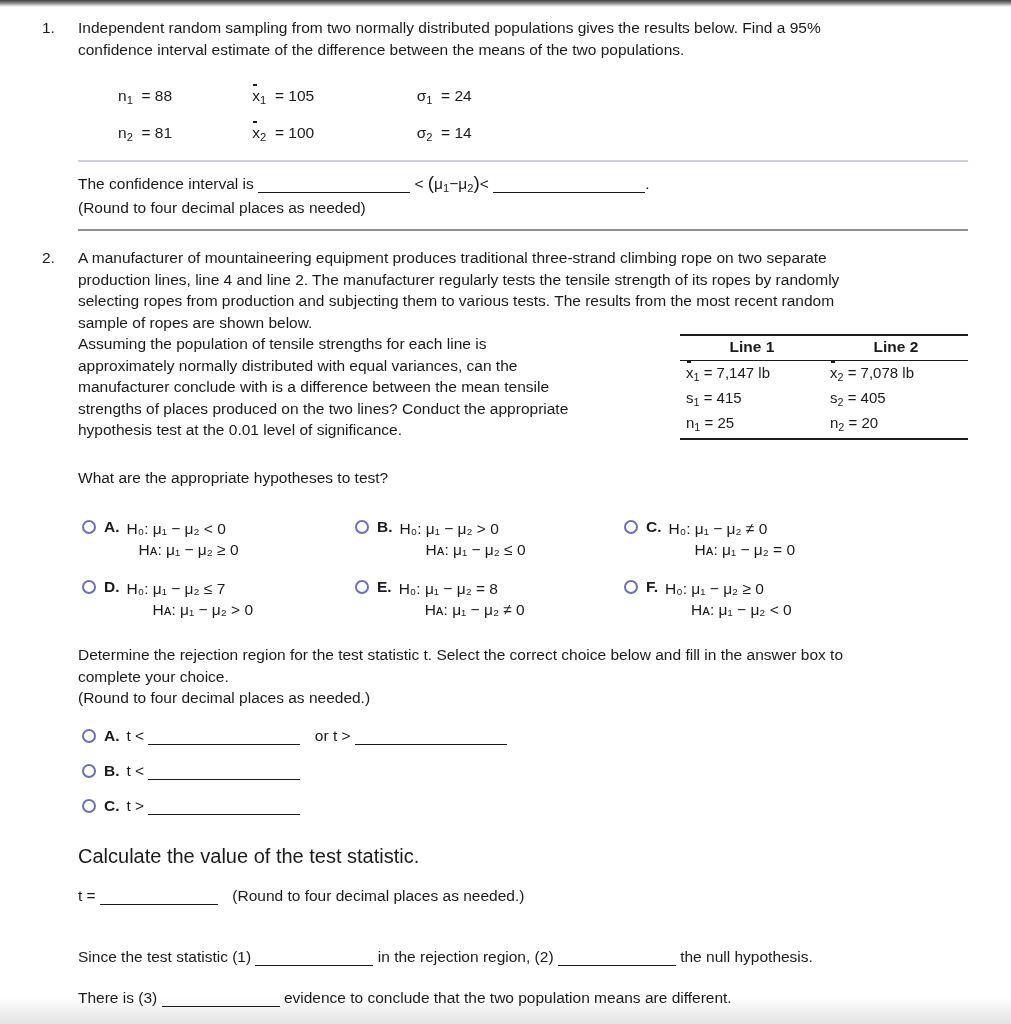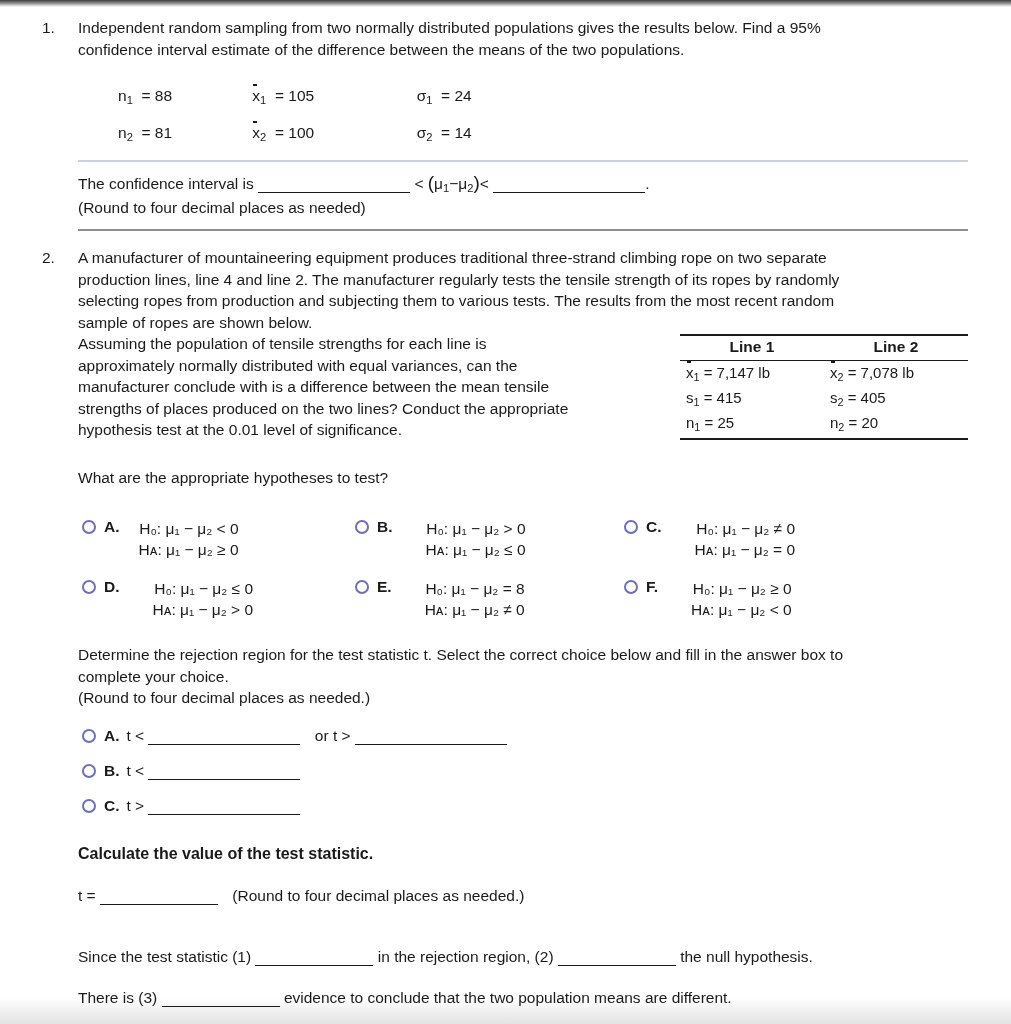--- a/index.html
+++ b/index.html
@@ -140,21 +140,20 @@
   }
   .opt-letter {
     font-weight: bold;
     margin-left: 8px;
     margin-right: 7px;
   }
   .opt-lines {
     display: inline-block;
     vertical-align: top;
     line-height: 21px;
-    text-align: right;
   }
   .hyp-line { display: block; }
 </style>
 </head>
 <body>
 
 <div class="page">
 
   <div class="top-shade"></div>
   <div class="bottom-shade"></div>
@@ -294,21 +293,21 @@
 
       <div class="opt" style="left:624px; top:511px;">
         <span class="radio"></span><span class="opt-letter">C.</span><span class="opt-lines">
           <span class="hyp-line">H₀: μ₁ − μ₂ ≠ 0</span>
           <span class="hyp-line" style="margin-left:26px;">Hᴀ: μ₁ − μ₂ = 0</span>
         </span>
       </div>
 
       <div class="opt" style="left:82px; top:571px;">
         <span class="radio"></span><span class="opt-letter">D.</span><span class="opt-lines">
-          <span class="hyp-line">H₀: μ₁ − μ₂ ≤ 0</span>
+          <span class="hyp-line">H₀: μ₁ − μ₂ ≤ 7</span>
           <span class="hyp-line" style="margin-left:26px;">Hᴀ: μ₁ − μ₂ &gt; 0</span>
         </span>
       </div>
 
       <div class="opt" style="left:355px; top:571px;">
         <span class="radio"></span><span class="opt-letter">E.</span><span class="opt-lines">
           <span class="hyp-line">H₀: μ₁ − μ₂ = 8</span>
           <span class="hyp-line" style="margin-left:26px;">Hᴀ: μ₁ − μ₂ ≠ 0</span>
         </span>
       </div>
@@ -336,21 +335,21 @@
       <div class="opt" style="left:82px; top:755px;">
         <span class="radio"></span><span class="opt-letter">B.</span><span>t &lt;</span>
         <span class="blank blank-xl"></span>
       </div>
 
       <div class="opt" style="left:82px; top:790px;">
         <span class="radio"></span><span class="opt-letter">C.</span><span>t &gt;</span>
         <span class="blank blank-xl"></span>
       </div>
 
-      <div style="position:absolute; left:78px; top:838px; font-size:16px;font-weight:bold;">Calculate the value of the test statistic.</div>
+      <div style="position:absolute; left:78px; top:838px; font-size:20px;">Calculate the value of the test statistic.</div>
 
       <div style="position:absolute; left:78px; top:880px; font-size:15.5px; white-space:nowrap;">
         <span>t =</span>
         <span class="blank blank-md"></span>
         <span style="margin-left:10px;">(Round to four decimal places as needed.)</span>
       </div>
 
       <div style="position:absolute; left:78px; top:941px; font-size:15.5px; white-space:nowrap;">
         <span>Since the test statistic (1)</span>
         <span class="blank blank-md"></span>

